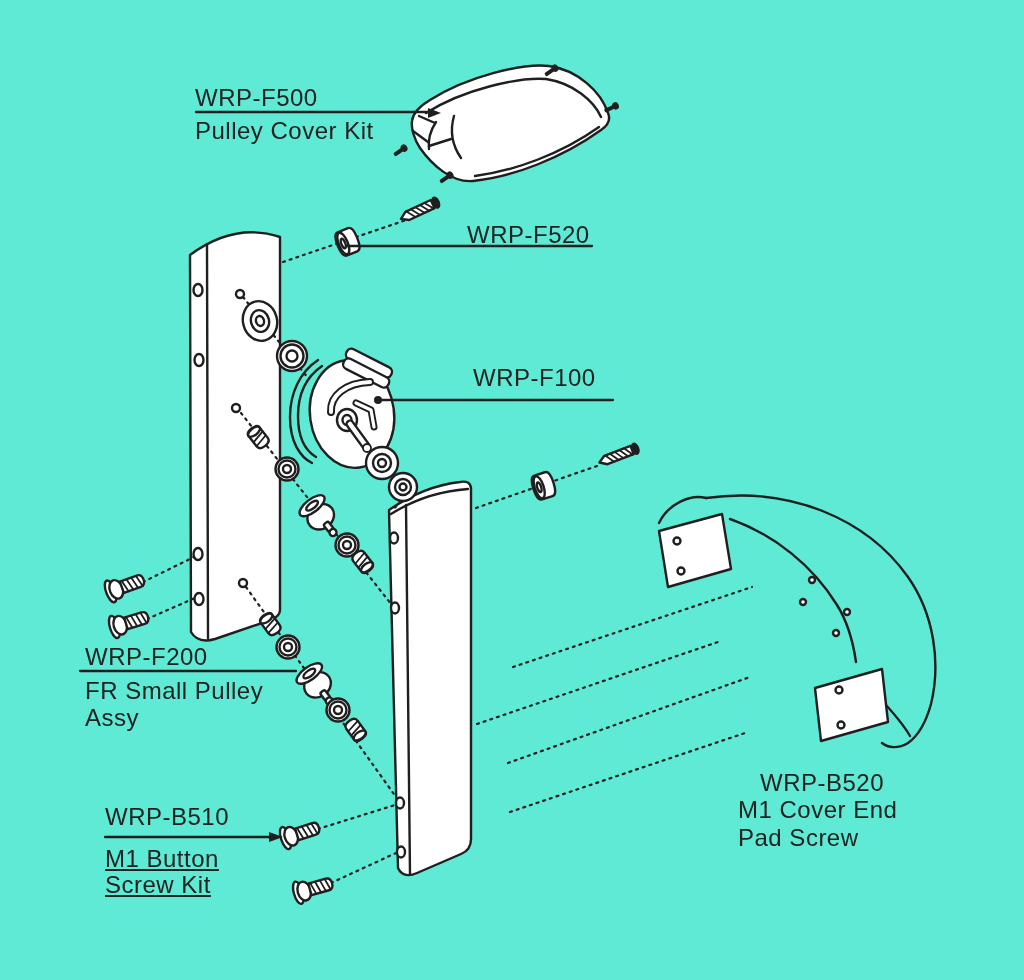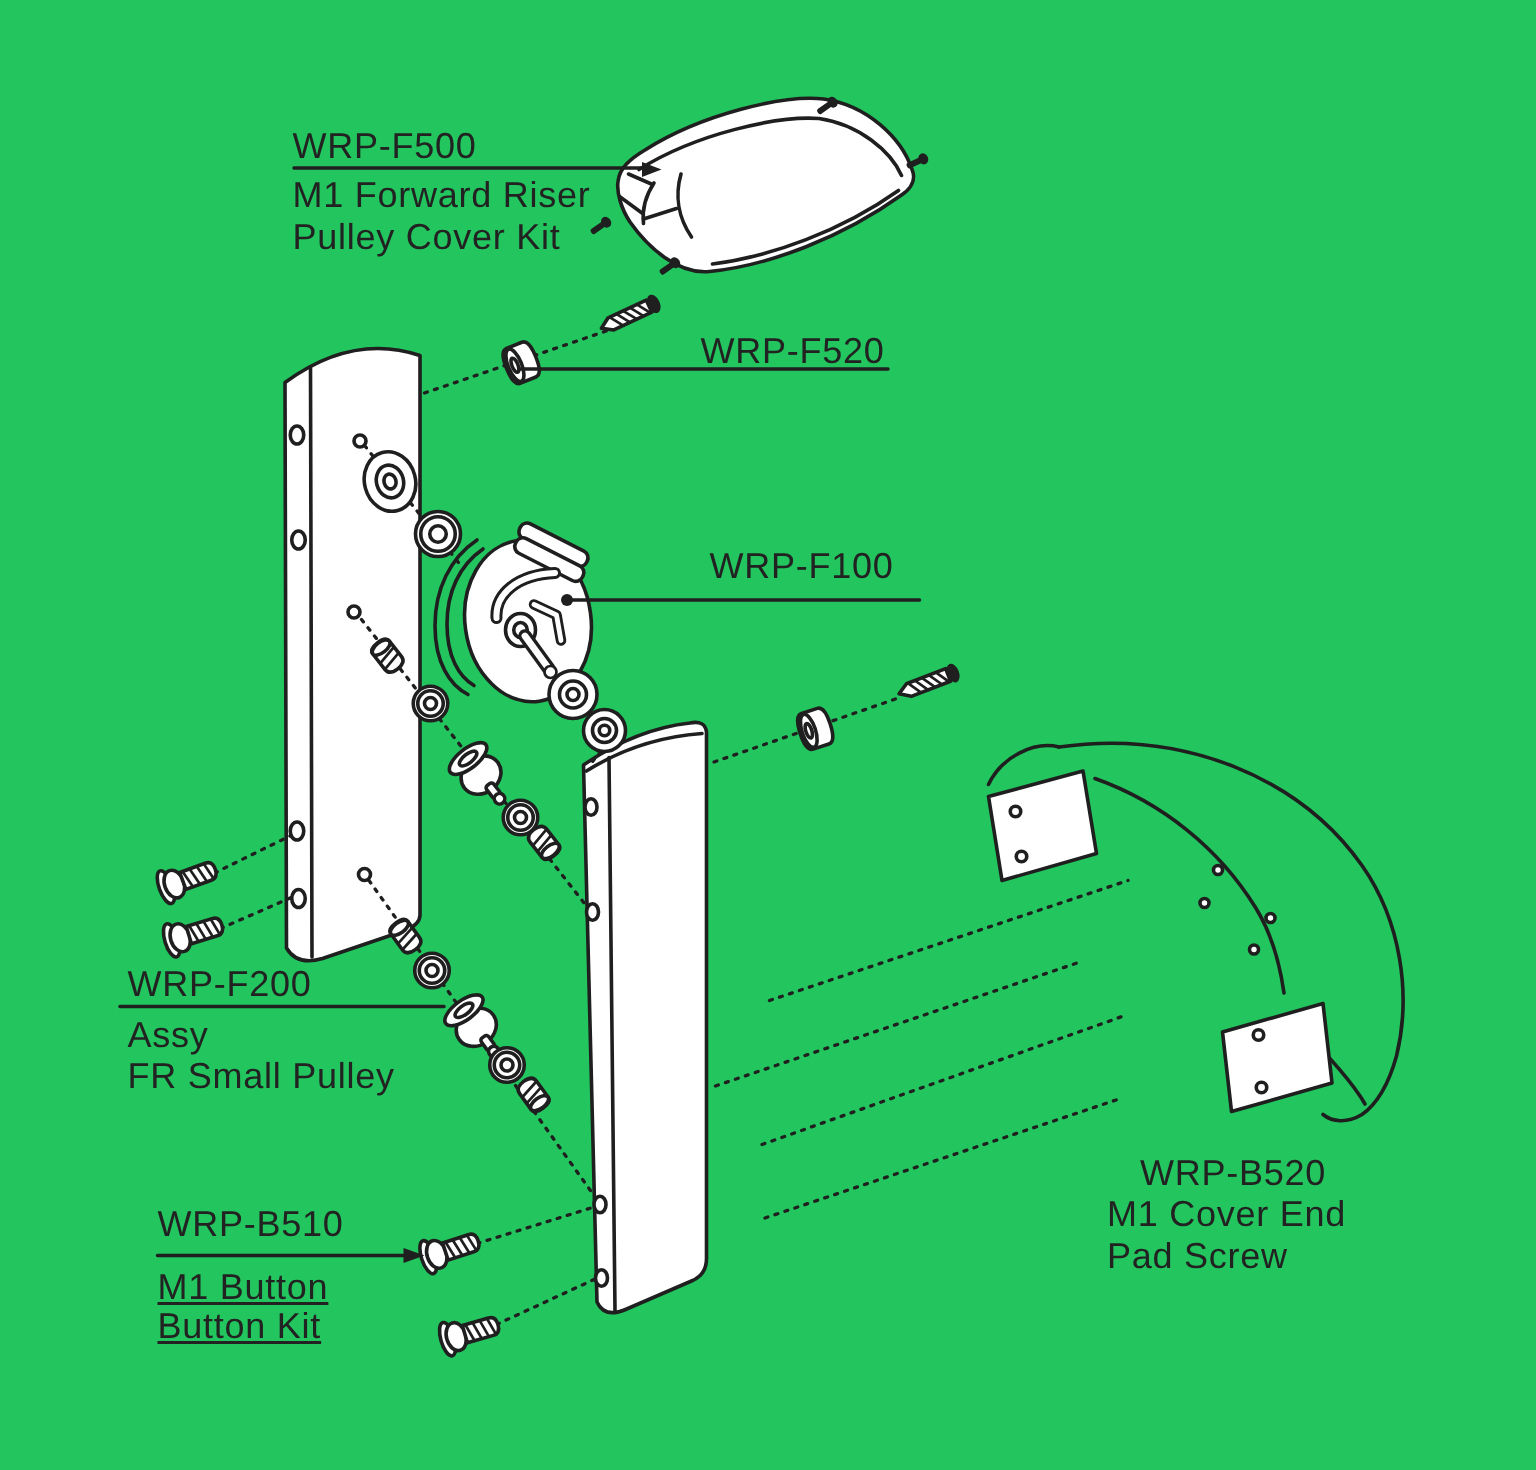--- a/index.html
+++ b/index.html
@@ -1,17 +1,17 @@
 <!DOCTYPE html>
 <html><head>
 <meta charset="utf-8">
 <style>
   html,body{margin:0;padding:0;background:#ffffff;}
   .stage{
-    position:relative;width:1024px;height:980px;background:#22c55e;overflow:hidden;
+    position:relative;width:1024px;height:980px;background:#5eead4;overflow:hidden;
     font-family:"Liberation Sans", sans-serif;color:#222222;
   }
   .stage svg{position:absolute;left:0;top:0;}
   .lbl{position:absolute;font-size:24px;letter-spacing:.5px;line-height:28px;color:#222;white-space:nowrap;}
   .lh26{line-height:26px;text-decoration:underline;}
   .lh27{line-height:27px;}
 </style>
 </head>
 <body>
 
@@ -202,38 +202,37 @@
       <circle cx="378" cy="400" r="4" fill="#1f1f1f" stroke="none"></circle>
       <path d="M 80,671 L 296,671"></path>
       <path d="M 105,837 L 269,837"></path>
       <path d="M 269,832 L 283,837 L 269,842 Z" fill="#1f1f1f" stroke="none"></path>
     </g>
   </g>
 </svg>
 
   <div class="lbl part" style="left:195px;top:84px">WRP-F500</div>
   <div class="lbl" style="left:195px;top:117px">
-    <div>M1 Forward Riser</div>
     <div>Pulley Cover Kit</div>
   </div>
 
   <div class="lbl part" style="left:467px;top:221px">WRP-F520</div>
 
   <div class="lbl part" style="left:473px;top:364px">WRP-F100</div>
 
   <div class="lbl part" style="left:85px;top:643px">WRP-F200</div>
   <div class="lbl lh27" style="left:85px;top:677px">
+    <div>FR Small Pulley</div>
     <div>Assy</div>
-    <div>FR Small Pulley</div>
   </div>
 
   <div class="lbl part" style="left:105px;top:803px">WRP-B510</div>
   <div class="lbl lh26" style="left:105px;top:846px">
     <div>M1 Button</div>
-    <div>Button Kit</div>
+    <div>Screw Kit</div>
   </div>
 
   <div class="lbl part" style="left:760px;top:769px">WRP-B520</div>
   <div class="lbl" style="left:738px;top:796px">
     <div>M1 Cover End</div>
     <div>Pad Screw</div>
   </div>
 
 </div>
 

